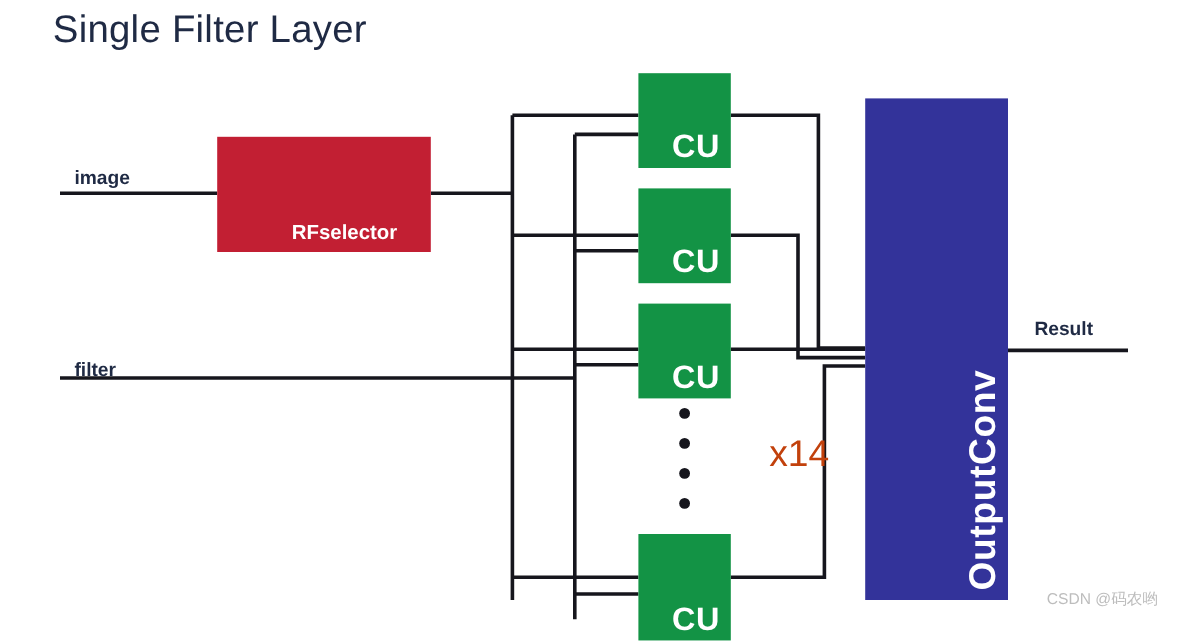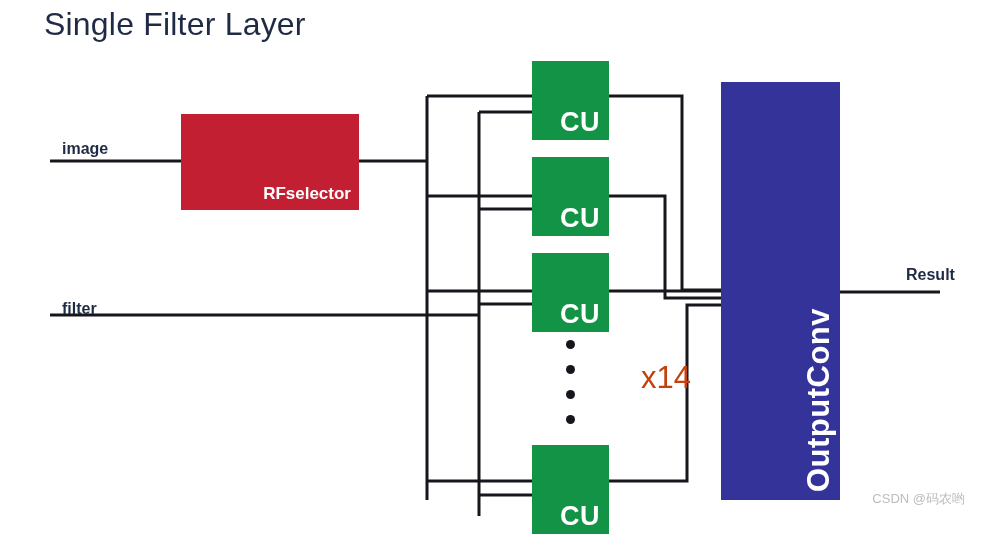--- a/index.html
+++ b/index.html
@@ -45,21 +45,21 @@
     white-space: nowrap;
   }
   .rfselector-box {
     left: 181px;
     top: 114px;
     width: 178px;
     height: 96px;
     background: #c21f33;
   }
   .rfselector-label {
-    right: 8px;
+    right: 28px;
     bottom: 6px;
     font-size: 17px;
   }
   .cu-box {
     width: 77px;
     background: #139345;
   }
   .cu-label {
     right: 9px;
     bottom: 2px;
@@ -89,21 +89,21 @@
   }
   .edge-label {
     position: absolute;
     font-size: 16px;
     color: #1f2a44;
     white-space: nowrap;
     font-weight: bold;
   }
   .lbl-image  { left: 62px;  top: 140px; }
   .lbl-filter { left: 62px;  top: 300px; }
-  .lbl-result { left: 906px; top: 266px; }
+  .lbl-result { left: 862px; top: 266px; }
 
   .multiplier {
     position: absolute;
     left: 597px;
     top: 360px;
     font-size: 31px;
     color: #c2410c;
     white-space: nowrap;
     margin-left: 44px;
   }

